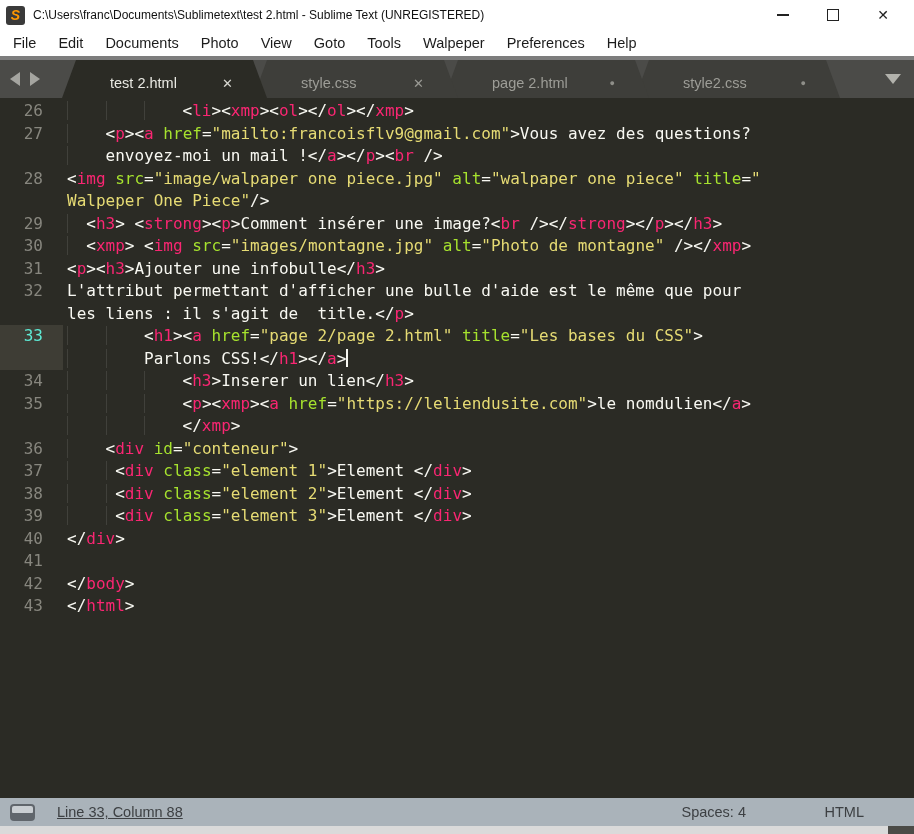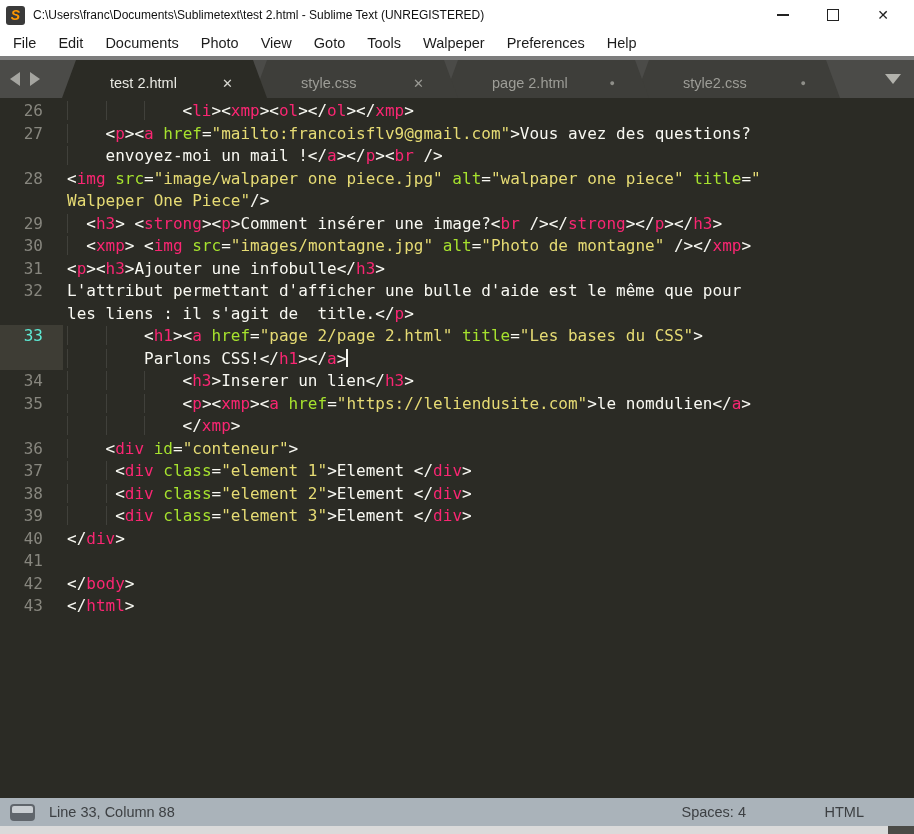--- a/index.html
+++ b/index.html
@@ -61,21 +61,21 @@
               font-size:12px;line-height:12px;white-space:pre;width:640px;opacity:.9;}
 
   
   .vtrack{position:absolute;left:902px;top:5px;width:11px;height:684px;border-radius:6px;background:#3a3a36;}
   .vthumb{position:absolute;left:0;top:160px;width:11px;height:205px;border-radius:6px;background:#5d5d58;}
 
   
   .statusbar{position:absolute;left:0;top:798px;width:914px;height:28px;background:#aab3ba;display:flex;align-items:center;font-size:14.5px;color:#3d4043;}
   .sb-icon{width:25px;height:17px;border-radius:4px;background:#60666c;position:relative;margin:0 6px 0 10px;flex:0 0 auto;}
   .sb-icon::after{content:"";position:absolute;left:2px;right:2px;top:2px;height:7px;border-radius:2px 2px 1px 1px;background:#c9ced2;}
-  .sb-pos{margin-left:8px;}
+  .sb-pos{margin-left:16px;text-decoration:underline;}
   .sb-spaces{position:absolute;right:168px;}
   .sb-syntax{position:absolute;right:50px;}
 
   
   .bottomstrip{position:absolute;left:0;top:826px;width:914px;height:8px;background:#dadada;}
   .corner-block{position:absolute;right:0;top:0;width:26px;height:8px;background:#4b4b47;}
 </style>
 </head>
 <body>
 

